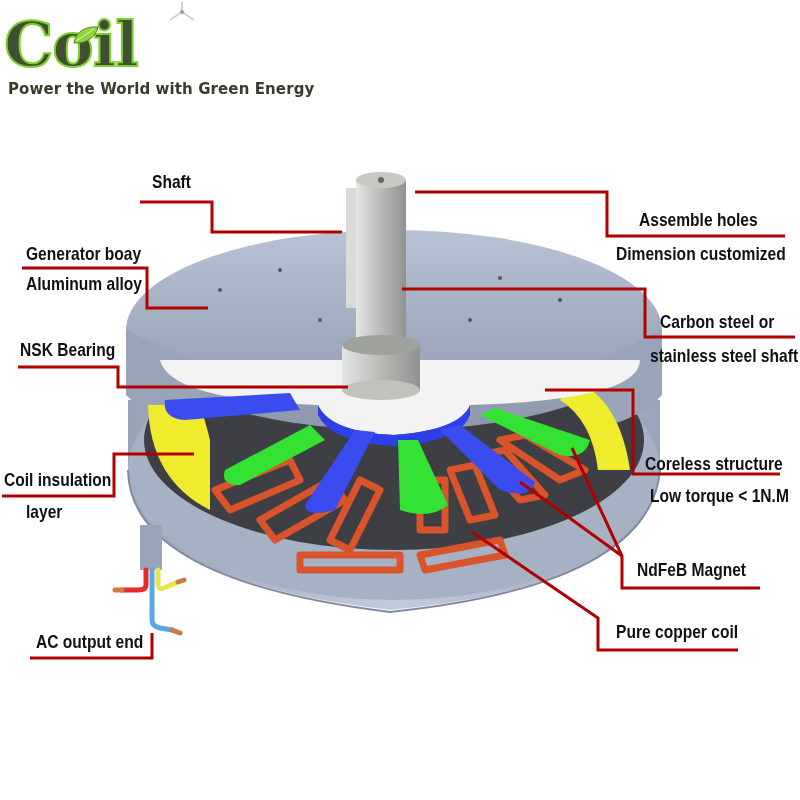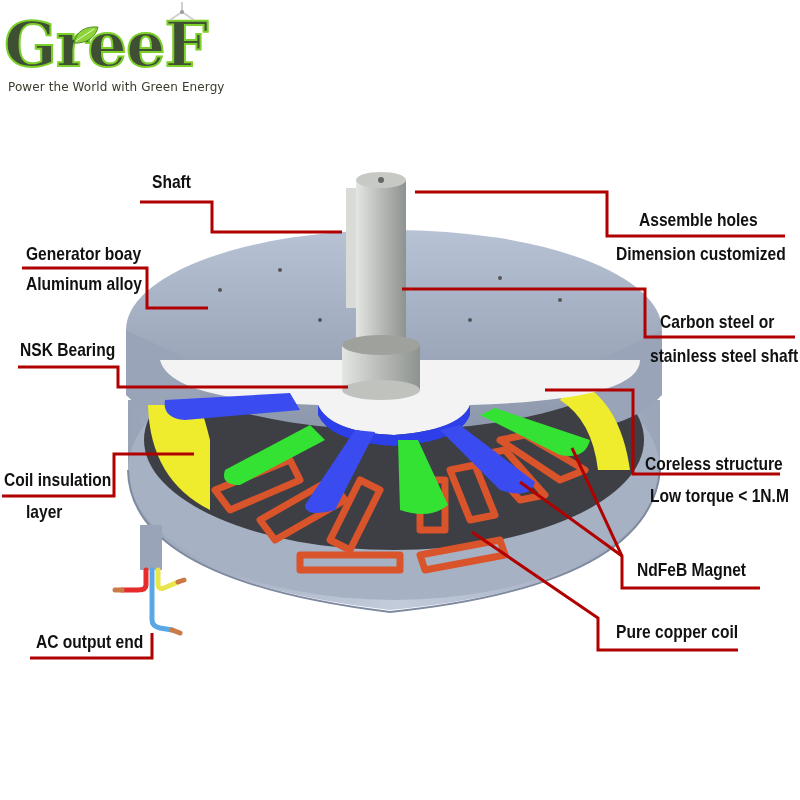--- a/index.html
+++ b/index.html
@@ -1,27 +1,27 @@
 <!DOCTYPE html>
 <html><head>
 <meta charset="utf-8">
 <style>
   html, body { margin:0; padding:0; background:#ffffff; }
   body { width:800px; height:800px; position:relative; overflow:hidden; font-family:"Liberation Sans", sans-serif; }
   .logo { position:absolute; left:0; top:0; width:240px; height:100px; }
   .logo-word { position:absolute; left:4px; top:14px; font-family:"DejaVu Serif", serif; font-weight:bold; font-size:62px; letter-spacing:-1px; color:#3f4f34; -webkit-text-stroke:2px #7dcf2a; line-height:1; }
-  .logo-tag { position:absolute; left:8px; top:80px; font-family:"DejaVu Sans", sans-serif; font-weight:normal; font-size:12px; color:#3b3b2b; white-space:nowrap; letter-spacing:0.1px; }
+  .logo-tag { position:absolute; left:8px; top:80px; font-family:"DejaVu Sans", sans-serif; font-weight:bold; font-size:15px; color:#3b3b2b; white-space:nowrap; letter-spacing:0.1px; }
   .label { position:absolute; font-family:"Liberation Sans", sans-serif; font-weight:bold; font-size:19px; color:#111; white-space:nowrap; transform:scaleX(0.82); transform-origin:left top; line-height:1; }
   svg.art { position:absolute; left:0; top:0; }
 </style>
 </head>
 <body>
 
 <div class="logo">
-  <div class="logo-word">GreeF</div>
+  <div class="logo-word">Coil</div>
   <svg style="position:absolute;left:72px;top:25px" width="28" height="20" viewBox="0 0 28 20">
     <path d="M2 18 C4 6 14 1 26 2 C24 12 14 19 2 18 Z" fill="#8ed33a" stroke="#4e8d1c" stroke-width="1"></path>
     <path d="M4 16 L22 4" stroke="#e9f7c8" stroke-width="1"></path>
   </svg>
   <svg style="position:absolute;left:164px;top:0px" width="36" height="28" viewBox="0 0 36 28">
     <line x1="18" y1="12" x2="18" y2="2" stroke="#cfcfcf" stroke-width="2"></line>
     <line x1="18" y1="12" x2="6" y2="20" stroke="#cfcfcf" stroke-width="2"></line>
     <line x1="18" y1="12" x2="30" y2="20" stroke="#cfcfcf" stroke-width="2"></line>
     <circle cx="18" cy="12" r="2" fill="#999"></circle>
   </svg>

